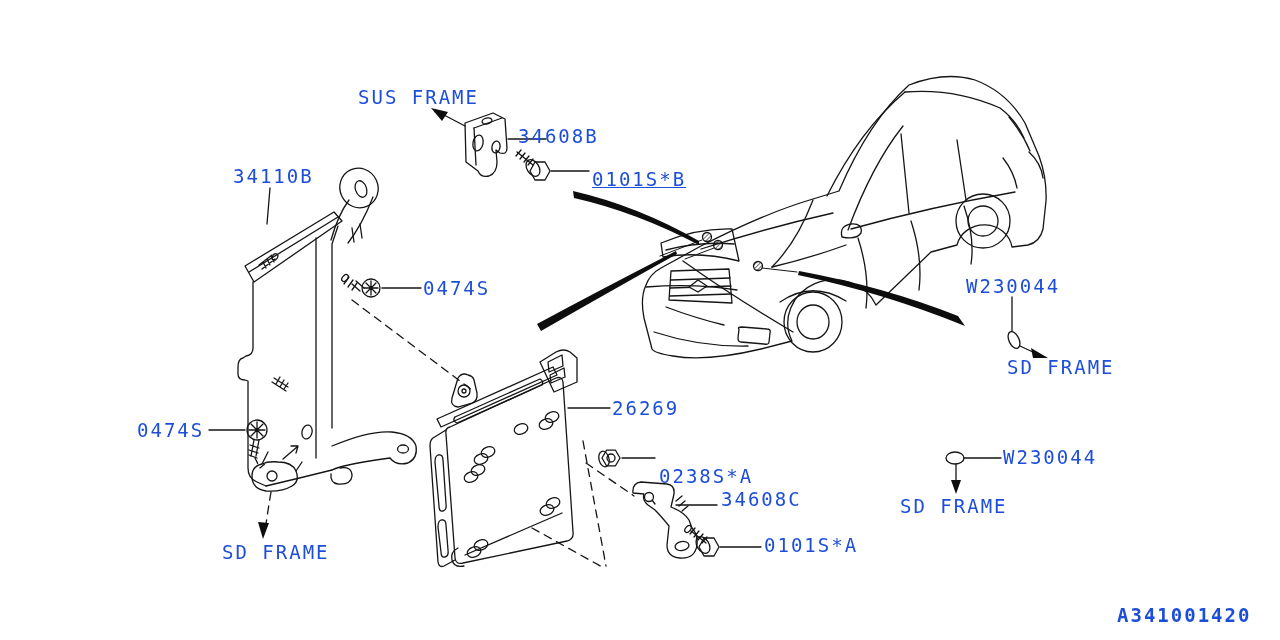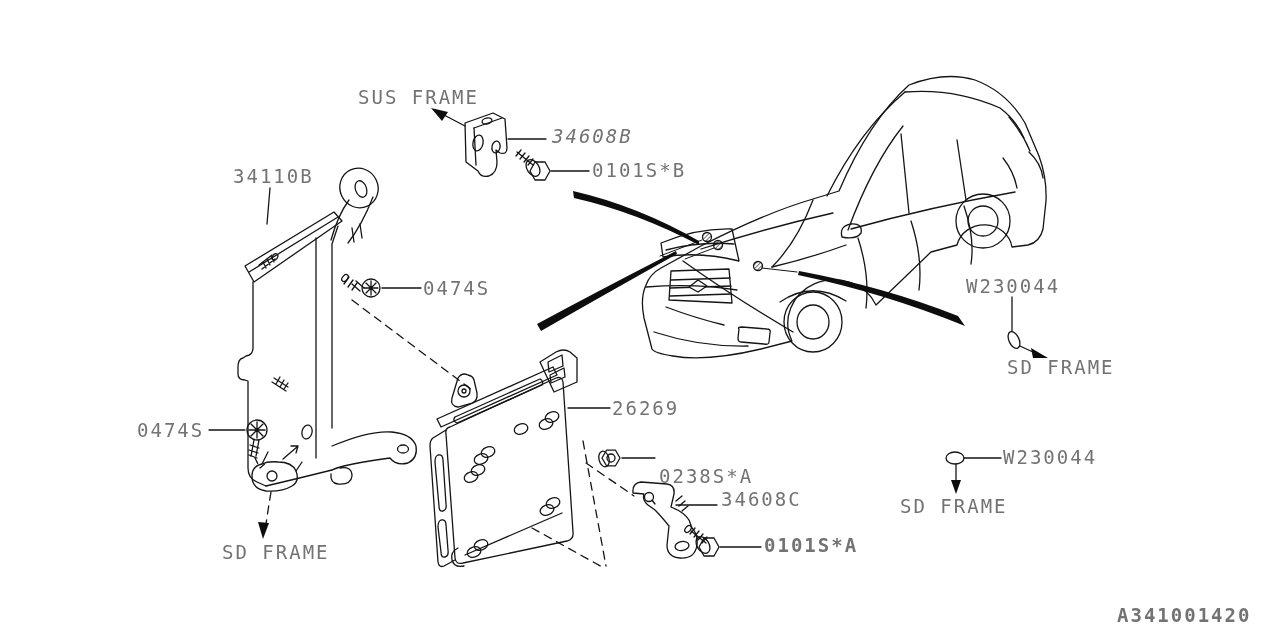--- a/index.html
+++ b/index.html
@@ -4,34 +4,34 @@
 <style>
   html,body{margin:0;padding:0;background:#fff;}
   #stage{
     position:relative;width:1280px;height:640px;background:#ffffff;
     font-family:"DejaVu Sans Mono","Liberation Mono",monospace;
     overflow:hidden;
   }
   #artwork{position:absolute;left:0;top:0;}
   .lbl{
     position:absolute;font-size:19px;line-height:19px;letter-spacing:2px;
-    color:#737373;white-space:pre;font-weight:400;
+    color:#1d4ed8;white-space:pre;font-weight:400;
   }
   
   .pos-sus-frame{left:358px;top:88px;}
-  .pos-34608B{left:552px;top:127px;font-style:italic;}
-  .pos-0101SB{left:592px;top:161px;}
+  .pos-34608B{left:518px;top:127px;}
+  .pos-0101SB{left:592px;top:170px;text-decoration:underline;}
   .pos-34110B{left:233px;top:167px;}
   .pos-0474S-r{left:423px;top:279px;}
   .pos-0474S-l{left:137px;top:421px;}
   .pos-sd-frame-left{left:222px;top:543px;}
   .pos-34915{left:612px;top:399px;}
   .pos-0238SA{left:659px;top:467px;}
   .pos-34608C{left:721px;top:490px;}
-  .pos-0101SA{left:764px;top:536px;font-weight:bold;}
+  .pos-0101SA{left:764px;top:536px;}
   .pos-W230044-u{left:966px;top:277px;}
   .pos-sd-frame-ur{left:1007px;top:358px;}
   .pos-W230044-l{left:1003px;top:448px;}
   .pos-sd-frame-lr{left:900px;top:497px;}
   .pos-idcode{left:1117px;top:606px;font-weight:bold;}
 </style>
 </head>
 <body>
 
 <div id="stage">

